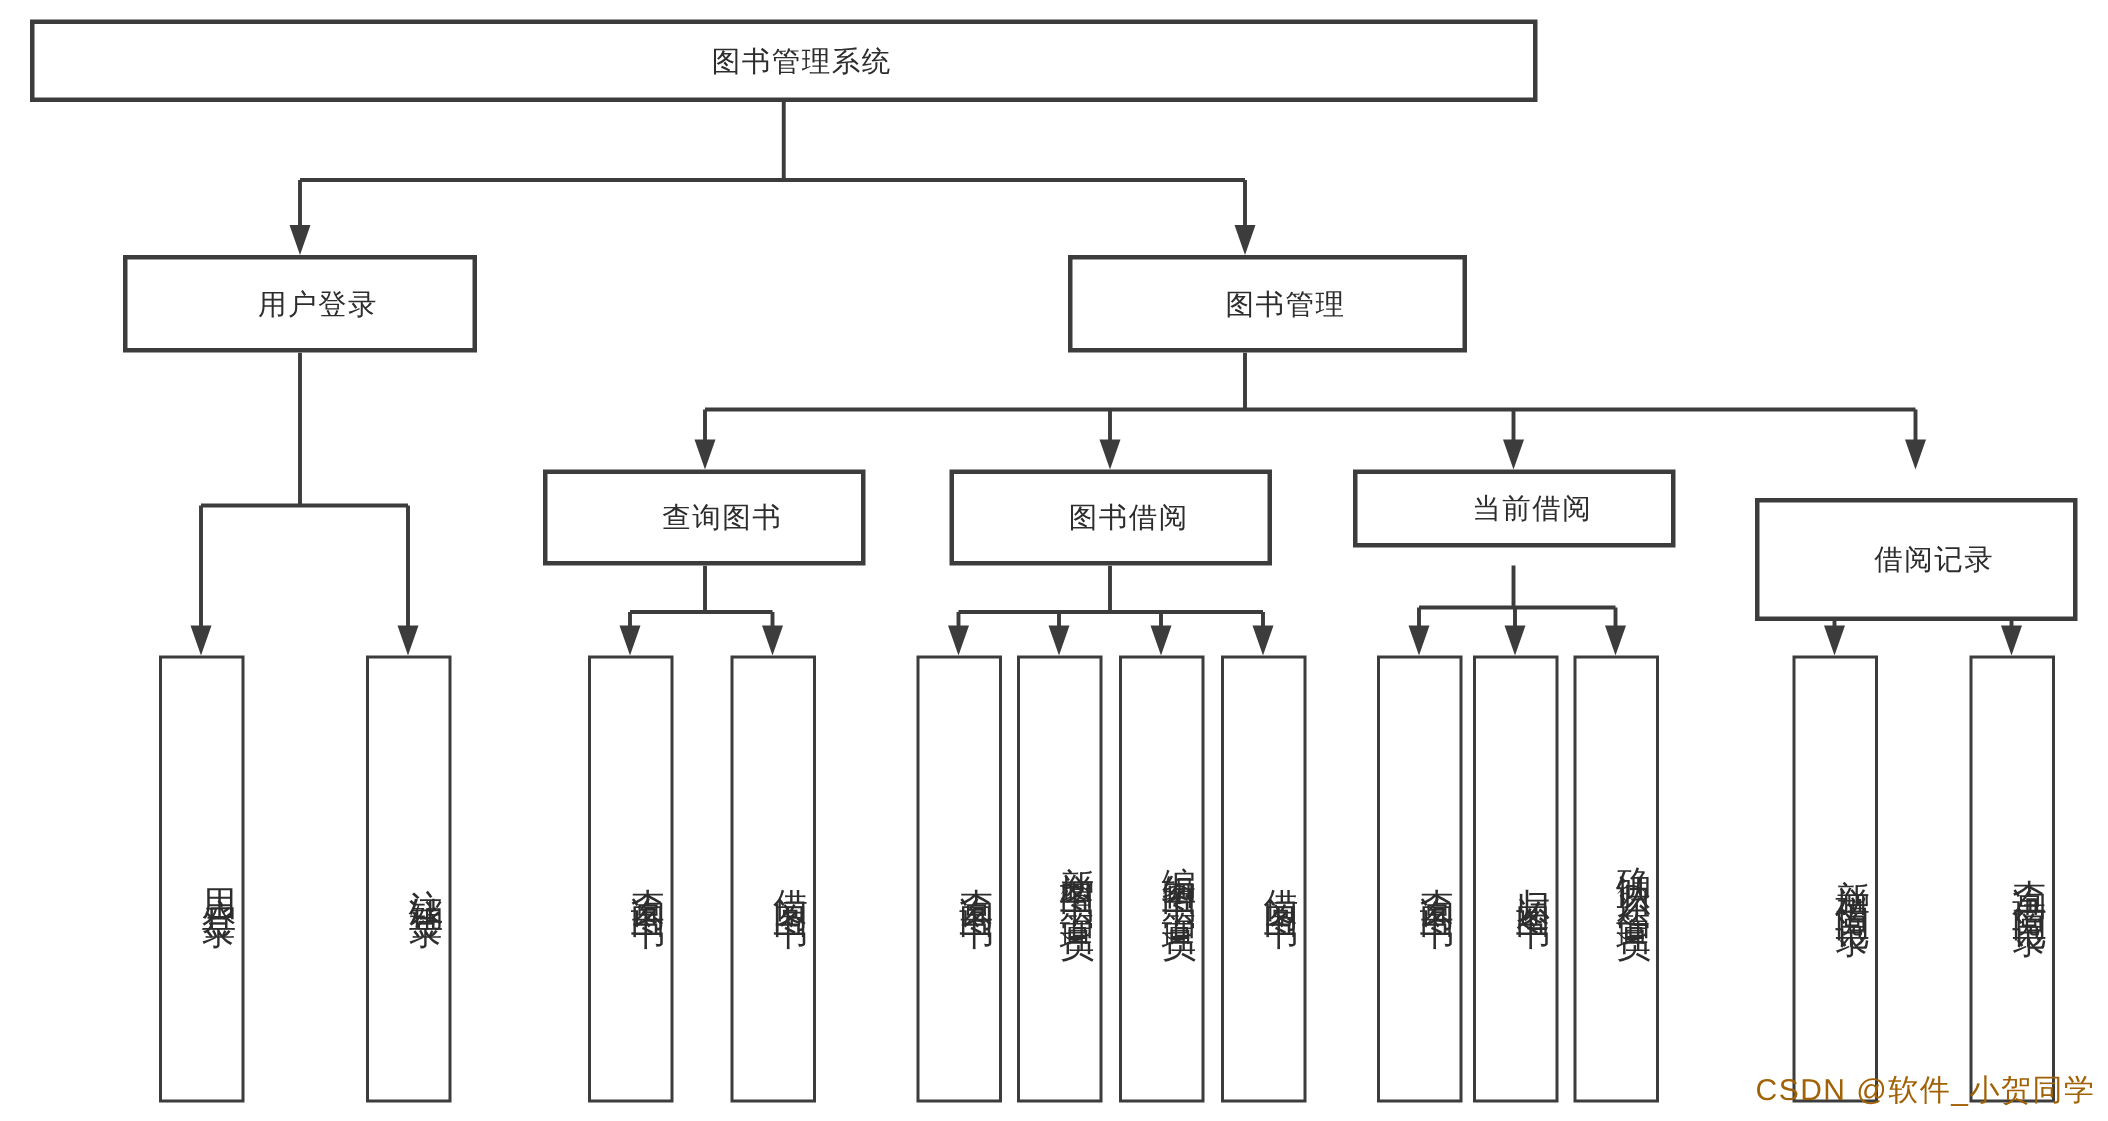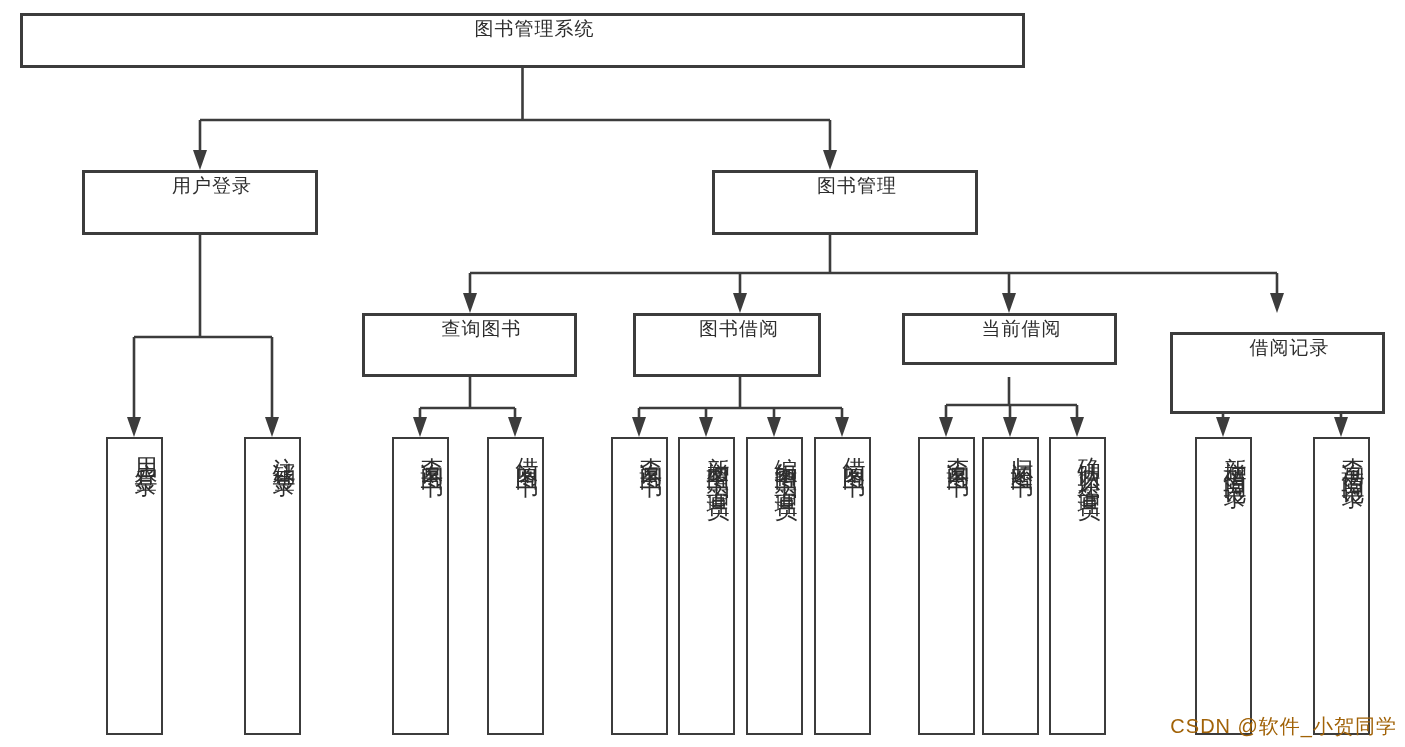--- a/index.html
+++ b/index.html
@@ -16,20 +16,21 @@
     position: absolute;
     left: 0; top: 0;
     width: 1405px; height: 747px;
     pointer-events: none;
   }
   .box {
     position: absolute;
     background: #ffffff;
     border: 3px solid #3c3c3c;
     display: flex;
+    align-items: center;
     justify-content: center;
     color: #2d2d2d;
     padding-left: 24px;
   }
   .h-box {
     font-size: 19px;
     letter-spacing: 1px;
     text-align: center;
   }
   .leaf {
@@ -108,21 +109,21 @@
   <div class="box h-box" style="left:82px; top:170px; width:236px; height:65px;">
     <span>用户登录</span>
   </div>
   <div class="box h-box" style="left:712px; top:170px; width:266px; height:65px;">
     <span>图书管理</span>
   </div>
 
   <div class="box h-box" style="left:362px; top:313px; width:215px; height:64px;">
     <span>查询图书</span>
   </div>
-  <div class="box h-box" style="left:633px; top:313px; width:188px; height:64px;font-family:Liberation Mono, monospace;">
+  <div class="box h-box" style="left:633px; top:313px; width:215px; height:64px;font-family:Liberation Mono, monospace;">
     <span>图书借阅</span>
   </div>
   <div class="box h-box" style="left:902px; top:313px; width:215px; height:52px;">
     <span>当前借阅</span>
   </div>
   <div class="box h-box" style="left:1170px; top:332px; width:215px; height:82px;">
     <span>借阅记录</span>
   </div>
 
   <div class="box leaf" style="left:105.5px; top:437px; width:57px; height:298px;">

